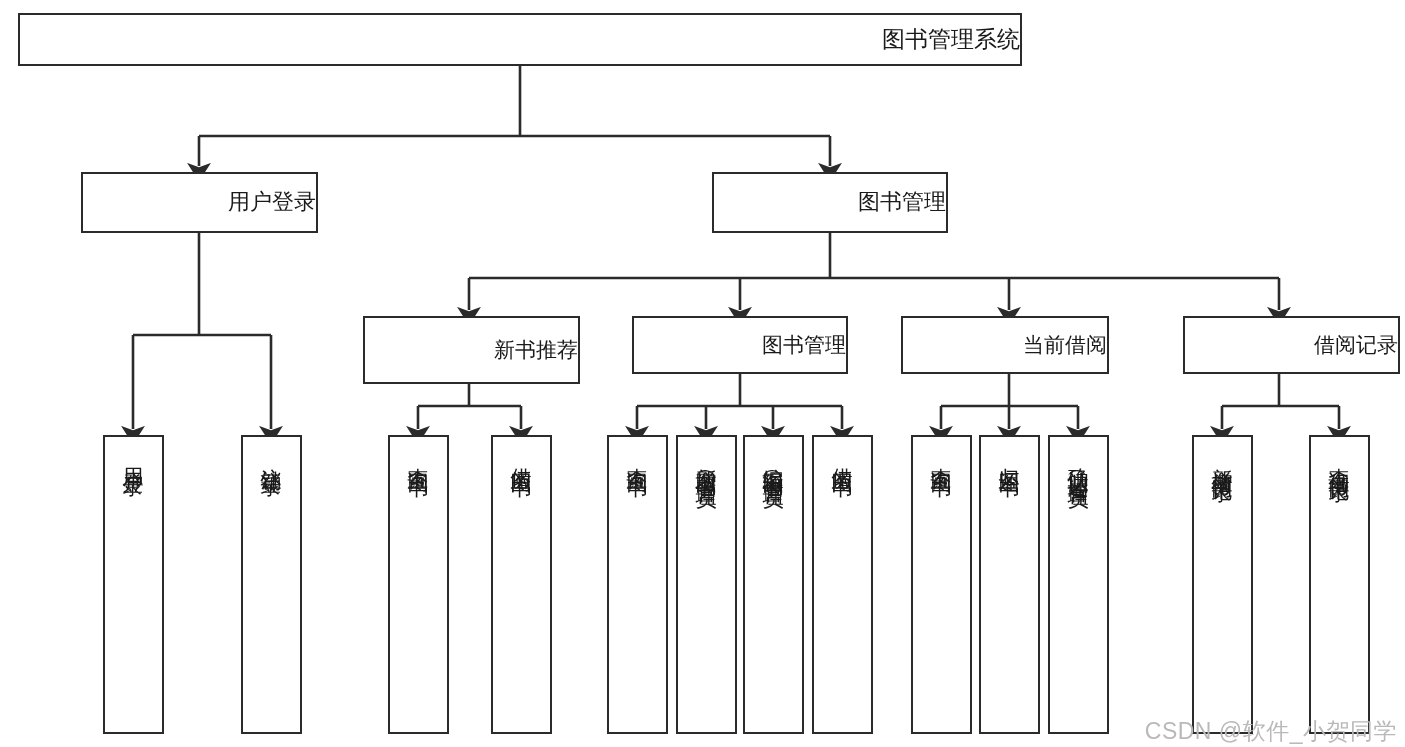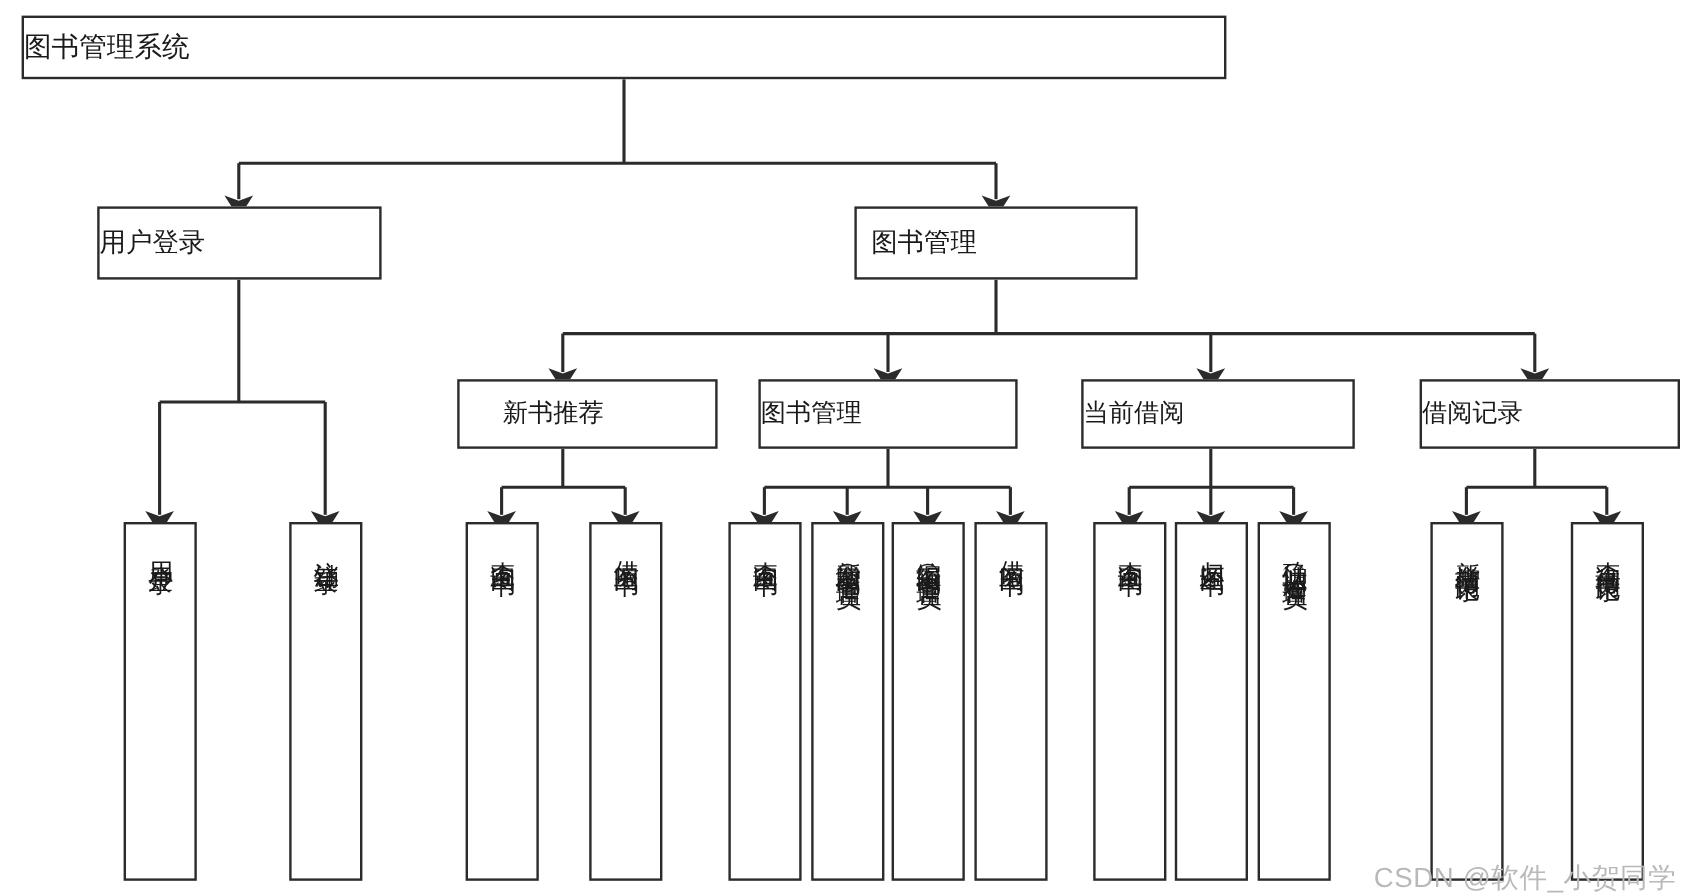--- a/index.html
+++ b/index.html
@@ -25,21 +25,21 @@
     height: 747px;
     pointer-events: none;
   }
   .node {
     position: absolute;
     box-sizing: border-box;
     background: #ffffff;
     border: 2.5px solid #2b2b2b;
     display: flex;
     align-items: center;
-    justify-content: flex-start;
+    justify-content: flex-end;
     z-index: 2;
   }
   .node .label {
     color: #1a1a1a;
     line-height: 1.12;
     text-align: center;
     white-space: nowrap;
   }
   .node.root .label { font-size: 23px; }
   .node.lvl2 .label { font-size: 22px; }
@@ -128,27 +128,27 @@
     <span class="label">图书管理系统</span>
   </div>
 
   <div class="node lvl2" style="left:81px; top:172px; width:237px; height:61px;">
     <span class="label">用户登录</span>
   </div>
   <div class="node lvl2" style="left:712px; top:172px; width:236px; height:61px;padding-left:12px;">
     <span class="label">图书管理</span>
   </div>
 
-  <div class="node lvl3" style="left:381px; top:316px; width:217px; height:58px;padding-left:36px;">
+  <div class="node lvl3" style="left:363px; top:316px; width:217px; height:68px;padding-left:36px;">
     <span class="label">新书推荐</span>
   </div>
   <div class="node lvl3" style="left:632px; top:316px; width:216px; height:58px;">
     <span class="label">图书管理</span>
   </div>
-  <div class="node lvl3" style="left:901px; top:316px; width:228px; height:58px;">
+  <div class="node lvl3" style="left:901px; top:316px; width:208px; height:58px;">
     <span class="label">当前借阅</span>
   </div>
   <div class="node lvl3" style="left:1171px; top:316px; width:217px; height:58px;margin-left:12px;">
     <span class="label">借阅记录</span>
   </div>
 
   <div class="node leaf" style="left:103px; top:435px; width:61px; height:299px;">
     <span class="label">用户登录</span>
   </div>
   <div class="node leaf" style="left:241px; top:435px; width:61px; height:299px;">

